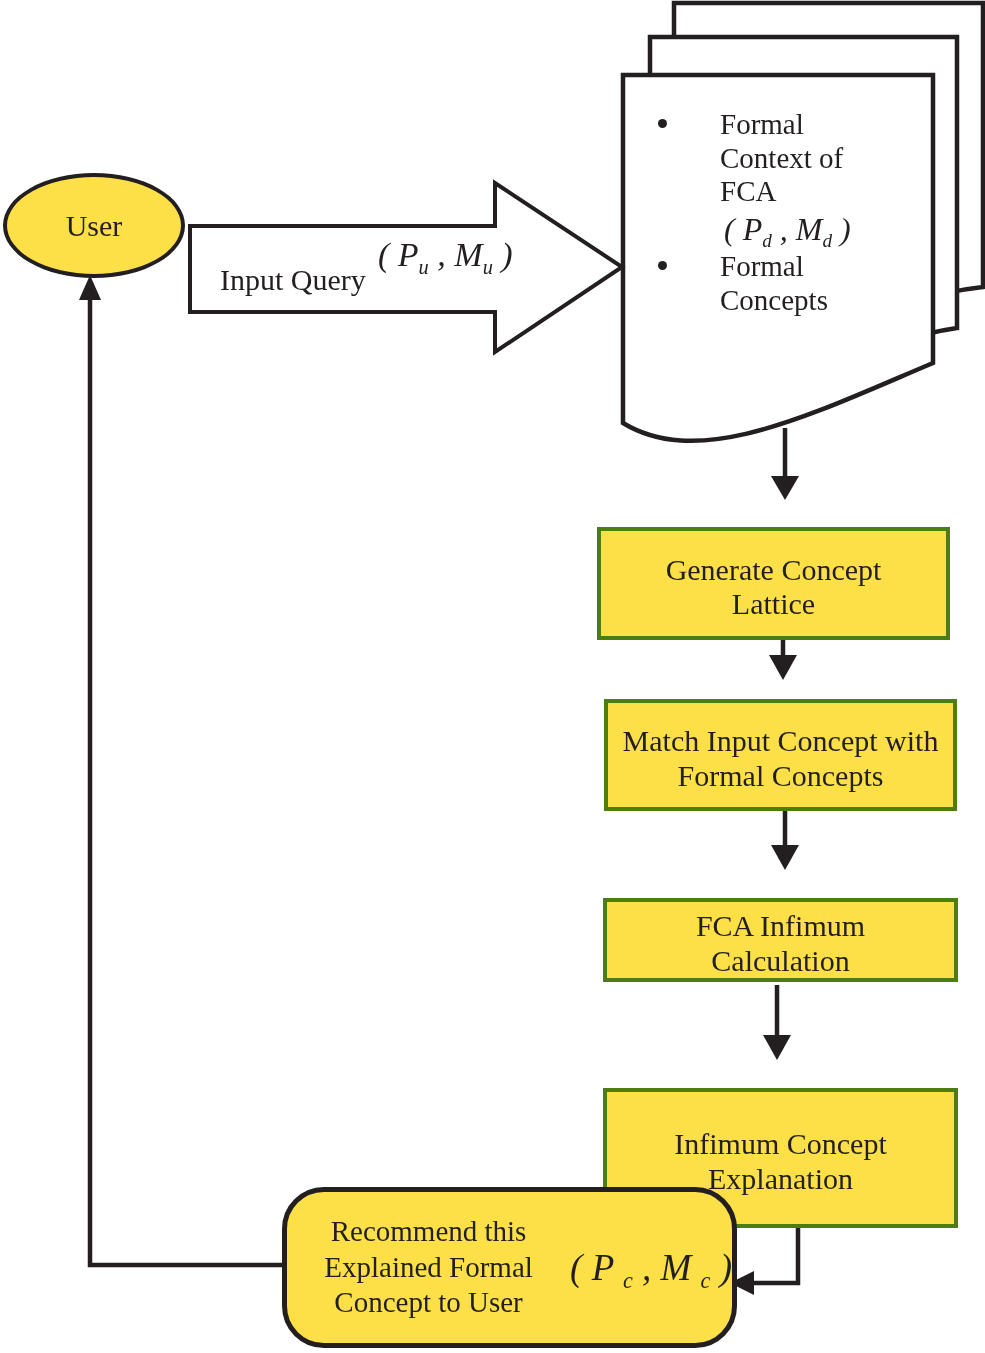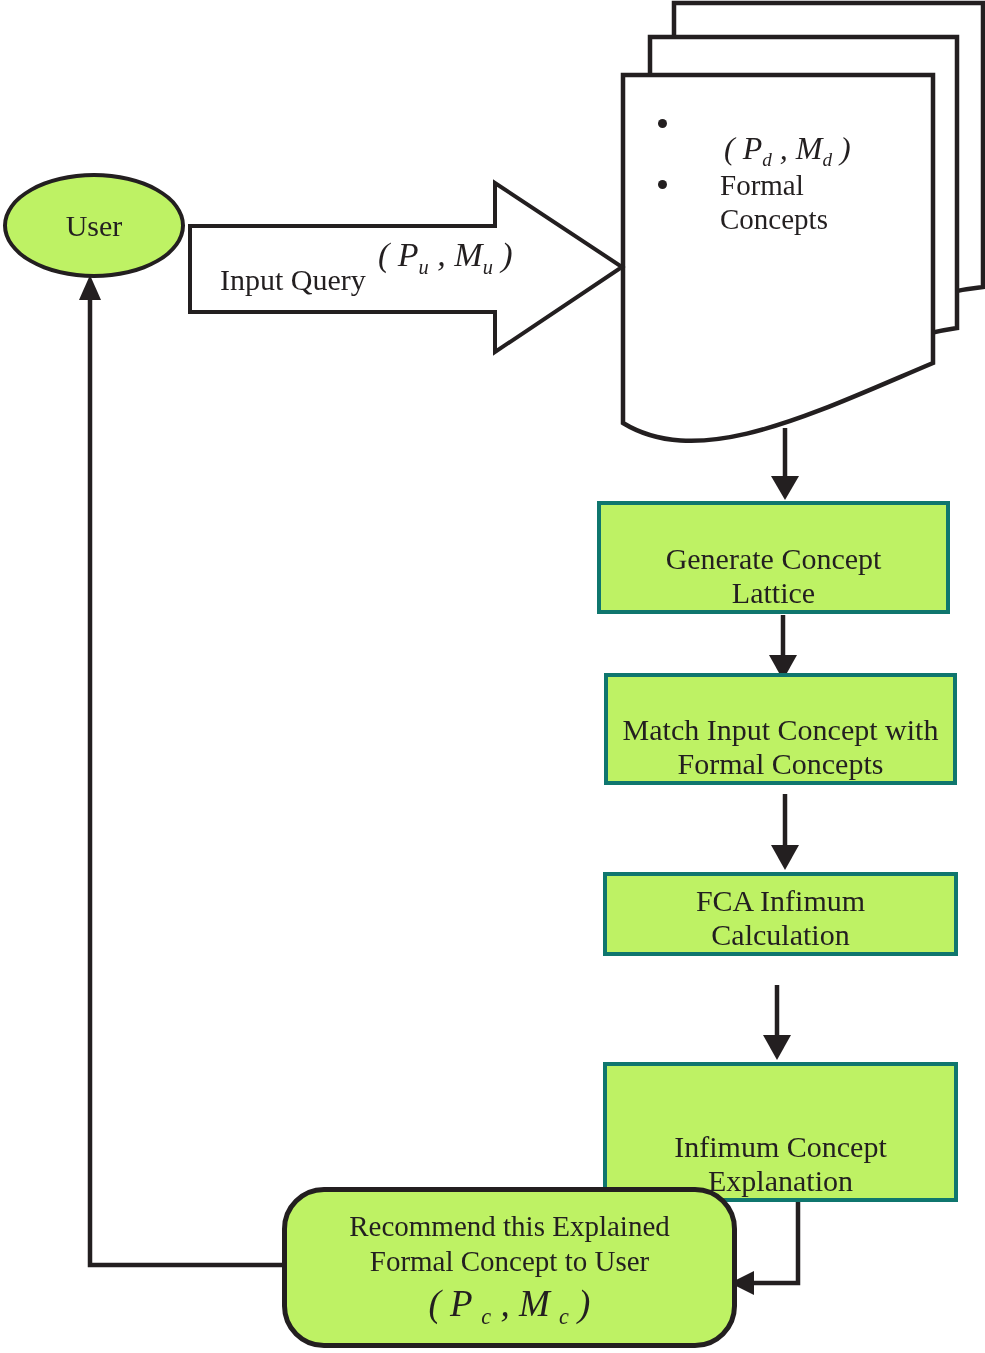--- a/index.html
+++ b/index.html
@@ -19,45 +19,46 @@
   .connector-layer {
     position: absolute;
     left: 0;
     top: 0;
     width: 985px;
     height: 1353px;
   }
   .node {
     position: absolute;
     box-sizing: border-box;
-    background: #bef264;
+    background: #fde047;
   }
   .ellipse {
     border: 4px solid #231f20;
     border-radius: 50%;
     display: flex;
     align-items: center;
     justify-content: center;
     font-size: 30px;
   }
   .process-box {
-    border: 4px solid #0f766e;
+    border: 4px solid #4d7c0f;
     display: flex;
     justify-content: center;
-    align-items: flex-end;
+    align-items: center;
     padding-top: 7px;
     text-align: center;
     font-size: 30px;
     line-height: 1.14;
+    margin-top: 26px;
   }
   .rounded-box {
     border: 5px solid #231f20;
     border-radius: 42px;
     display: flex;
-    flex-direction: column;
+    flex-direction: row;
     justify-content: center;
     align-items: center;
     text-align: center;
     font-size: 29px;
     line-height: 1.22;
   }
   .abs-text {
     position: absolute;
     white-space: nowrap;
   }
@@ -147,20 +148,21 @@
 
   <div class="abs-text" style="left:220px; top:263px; font-size:30px;">Input Query</div>
   <div class="abs-text math" style="left:378px; top:236px; font-size:34px;">
     <span>( P</span><sub>u</sub><span> , M</span><sub>u</sub><span> )</span>
   </div>
 
   <div class="kb-block">
     <div class="kb-bullets">
       <div class="bullet-row">
         <span class="bullet-dot"></span>
+        <div class="bullet-text">Formal Context of FCA</div>
       </div>
       <div class="kb-math math">
         <span>( P</span><sub>d</sub><span> , M</span><sub>d</sub><span> )</span>
       </div>
       <div class="bullet-row">
         <span class="bullet-dot"></span>
         <div class="bullet-text">Formal Concepts</div>
       </div>
     </div>
   </div>

